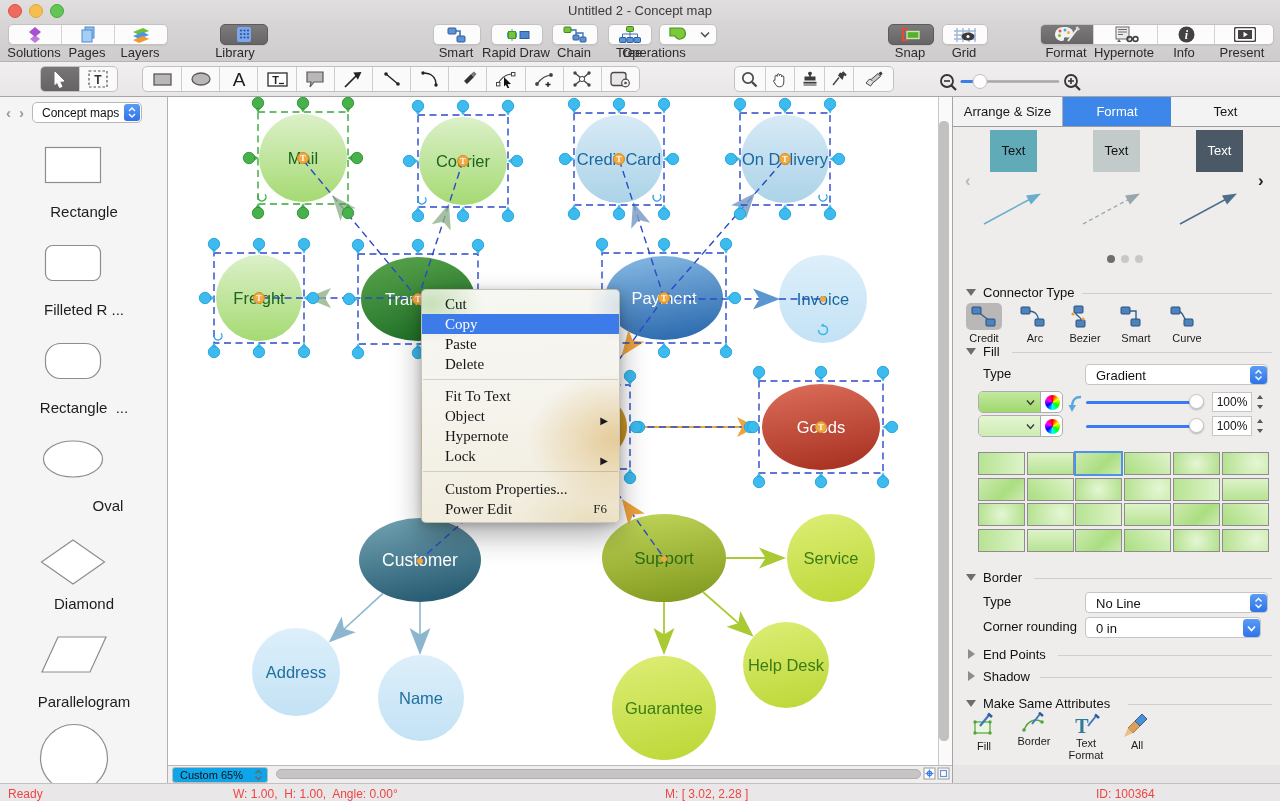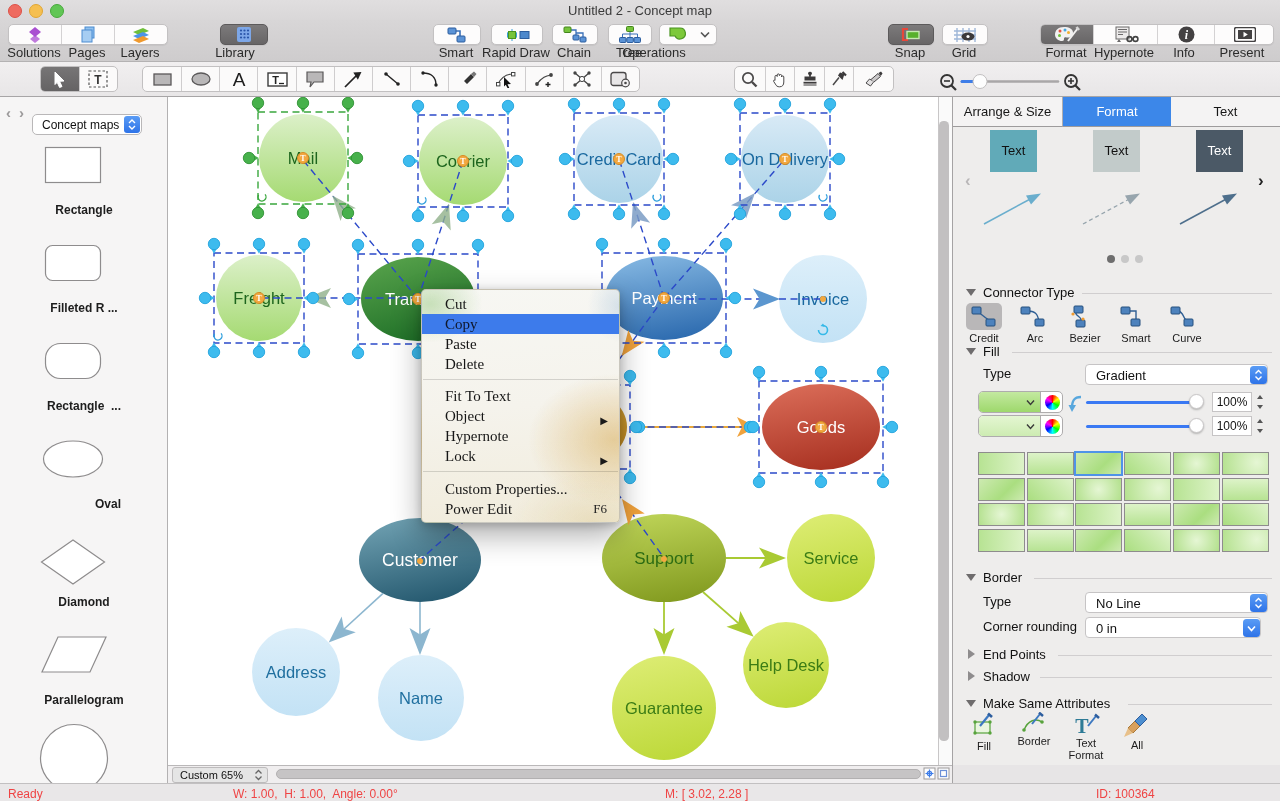--- a/index.html
+++ b/index.html
@@ -17,21 +17,21 @@
 .tbdark{background:linear-gradient(#7c7a7b,#676566);}
 .tblabel{position:absolute;top:25px;font-size:13px;color:#2b2b2b;text-align:center;transform:translateX(-50%);white-space:nowrap;}
 
 #toolbar2{left:0;top:62px;width:1280px;height:35px;background:linear-gradient(#f1eff0,#e8e6e7);border-bottom:1px solid #a7a5a6;box-sizing:border-box;}
 .t2group{position:absolute;top:4px;height:26px;border:1px solid #c2c0c1;border-radius:5px;background:#fbfafa;display:flex;box-sizing:border-box;}
 .t2cell{display:flex;align-items:center;justify-content:center;border-left:1px solid #cfcdce;box-sizing:border-box;}
 .t2cell:first-child{border-left:none;}
 .t2dark{background:linear-gradient(#777576,#656364);}
 
 #sidebar{left:0;top:97px;width:168px;height:686px;background:#f6f5f5;border-right:1px solid #b3b1b2;box-sizing:border-box;}
-.shlabel{position:absolute;font-size:12px;color:#1d1d1d;width:168px;text-align:center;font-weight:bold;}
+.shlabel{position:absolute;font-size:15px;color:#1d1d1d;width:168px;text-align:center;}
 
 #canvas{left:168px;top:97px;width:770px;height:668px;background:#ffffff;overflow:hidden;}
 
 #menu{left:421px;top:289px;width:197px;height:232px;border-radius:5px;
   border:1px solid rgba(120,115,100,.35);
   box-shadow:0 12px 30px rgba(0,0,0,.33), 0 2px 8px rgba(0,0,0,.18);
   background:
    radial-gradient(75px 55px at 8px 14px, rgba(142,196,116,.45), rgba(142,196,116,0) 70%),
    radial-gradient(42px 48px at 197px 16px, rgba(130,170,210,.28), rgba(130,170,210,0) 75%),
    radial-gradient(110px 85px at 192px 150px, rgba(214,168,78,.5), rgba(214,168,78,0) 78%),
@@ -385,21 +385,21 @@
     <circle cx="42" cy="10.5" r="7" fill="#fdfdfd" stroke="#c2c0c1"></circle>
     <circle cx="133" cy="10" r="6" fill="none" stroke="#333" stroke-width="1.8"></circle>
     <path d="M137.5 14.5 L142 19" stroke="#333" stroke-width="2.2"></path>
     <path d="M130 10 H136 M133 7 V13" stroke="#333" stroke-width="1.6"></path>
   </svg>
 </div>
 
 <div class="abs" id="sidebar">
   <div style="position:absolute;left:6px;top:7px;color:#9c9a9b;font-size:15px;font-weight:bold;">‹</div>
   <div style="position:absolute;left:19px;top:7px;color:#9c9a9b;font-size:15px;font-weight:bold;">›</div>
-  <div style="position:absolute;left:32px;top:17px;width:110px;height:21px;background:#fff;border:1px solid #b9b7b8;border-radius:5px;box-sizing:border-box;">
+  <div style="position:absolute;left:32px;top:5px;width:110px;height:21px;background:#fff;border:1px solid #b9b7b8;border-radius:5px;box-sizing:border-box;">
     <div style="position:absolute;left:9px;top:3px;font-size:12px;color:#111;">Concept maps</div>
     <div style="position:absolute;right:1px;top:1px;width:16px;height:17px;border-radius:3px;background:linear-gradient(#5a9cf5,#2e73e8);">
       <svg width="16" height="17" viewBox="0 0 16 17">
           <path d="M5 7 L8 4 L11 7 M5 10 L8 13 L11 10" fill="none" stroke="#fff" stroke-width="1.4"></path>
         </svg>
     </div>
   </div>
   <svg style="position:absolute;left:0;top:0;" width="167" height="686" viewBox="0 0 167 686">
     <g fill="#ffffff" stroke="#8e8c8d" stroke-width="1.2">
       <rect x="45.5" y="50.5" width="55" height="35"></rect>
@@ -682,37 +682,37 @@
         <text x="821" y="430" font-size="8" font-weight="bold" fill="#fff" text-anchor="middle" font-family="Liberation Serif">T</text>
 <circle cx="823" cy="299" r="3" fill="#f2a840"></circle>
 <circle cx="420" cy="561" r="3" fill="#f2a840"></circle>
 <circle cx="664" cy="559" r="3" fill="#f2a840"></circle>
 </g>
 </svg>
 </div>
 
 <div class="abs" id="menu">
   <div class="mi" style="top:4px;">Cut</div>
-  <div class="mi" style="top:24px;background:#3d7beb;color:#0f172a;">Copy</div>
+  <div class="mi" style="top:24px;background:#3d7beb;color:#ffffff;">Copy</div>
   <div class="mi" style="top:44px;">Paste</div>
   <div class="mi" style="top:64px;">Delete</div>
   <div class="msep" style="top:89px;"></div>
   <div class="mi" style="top:96px;">Fit To Text</div>
   <div class="mi" style="top:116px;">Object<span class="marr">▶</span></div>
   <div class="mi" style="top:136px;">Hypernote</div>
   <div class="mi" style="top:156px;">Lock<span class="marr">▶</span></div>
   <div class="msep" style="top:181px;"></div>
   <div class="mi" style="top:189px;">Custom Properties...</div>
   <div class="mi" style="top:209px;">Power Edit<span style="position:absolute;right:12px;font-size:13px;color:#222;">F6</span></div>
 </div>
 
 <div class="abs" id="vscroll"></div>
 <div class="abs" id="vthumb"></div>
 <div class="abs" id="zoomrow"></div>
-<div class="abs" style="left:172px;top:766.5px;width:96px;height:16px;background:#e5e5e5;border:1px solid #bdbbbc;border-radius:3px;box-sizing:border-box;">
+<div class="abs" style="left:172px;top:766.5px;width:96px;height:16px;background:#0ea5e9;border:1px solid #bdbbbc;border-radius:3px;box-sizing:border-box;">
   <div style="position:absolute;left:7px;top:1px;font-size:11px;color:#111;">Custom 65%</div>
   <svg style="position:absolute;right:3px;top:1.5px;" width="11" height="12" viewBox="0 0 11 12">
       <path d="M2.5 4.5 L5.5 1.5 L8.5 4.5 M2.5 7.5 L5.5 10.5 L8.5 7.5" fill="none" stroke="#666" stroke-width="1.3"></path>
     </svg>
 </div>
 <div class="abs" style="left:276px;top:769px;width:645px;height:10px;border-radius:5px;background:#c6c4c5;border:1px solid #b2b0b1;box-sizing:border-box;"></div>
 <svg class="abs" style="left:923px;top:767px;" width="28" height="14" viewBox="0 0 28 14">
   <rect x="1" y="1" width="11" height="11" fill="#fdfdfd" stroke="#9c9a9b"></rect>
   <g stroke="#3e7de8" stroke-width="1.2" fill="none">
       <path d="M6.5 2.5 V10.5 M2.5 6.5 H10.5"></path>

